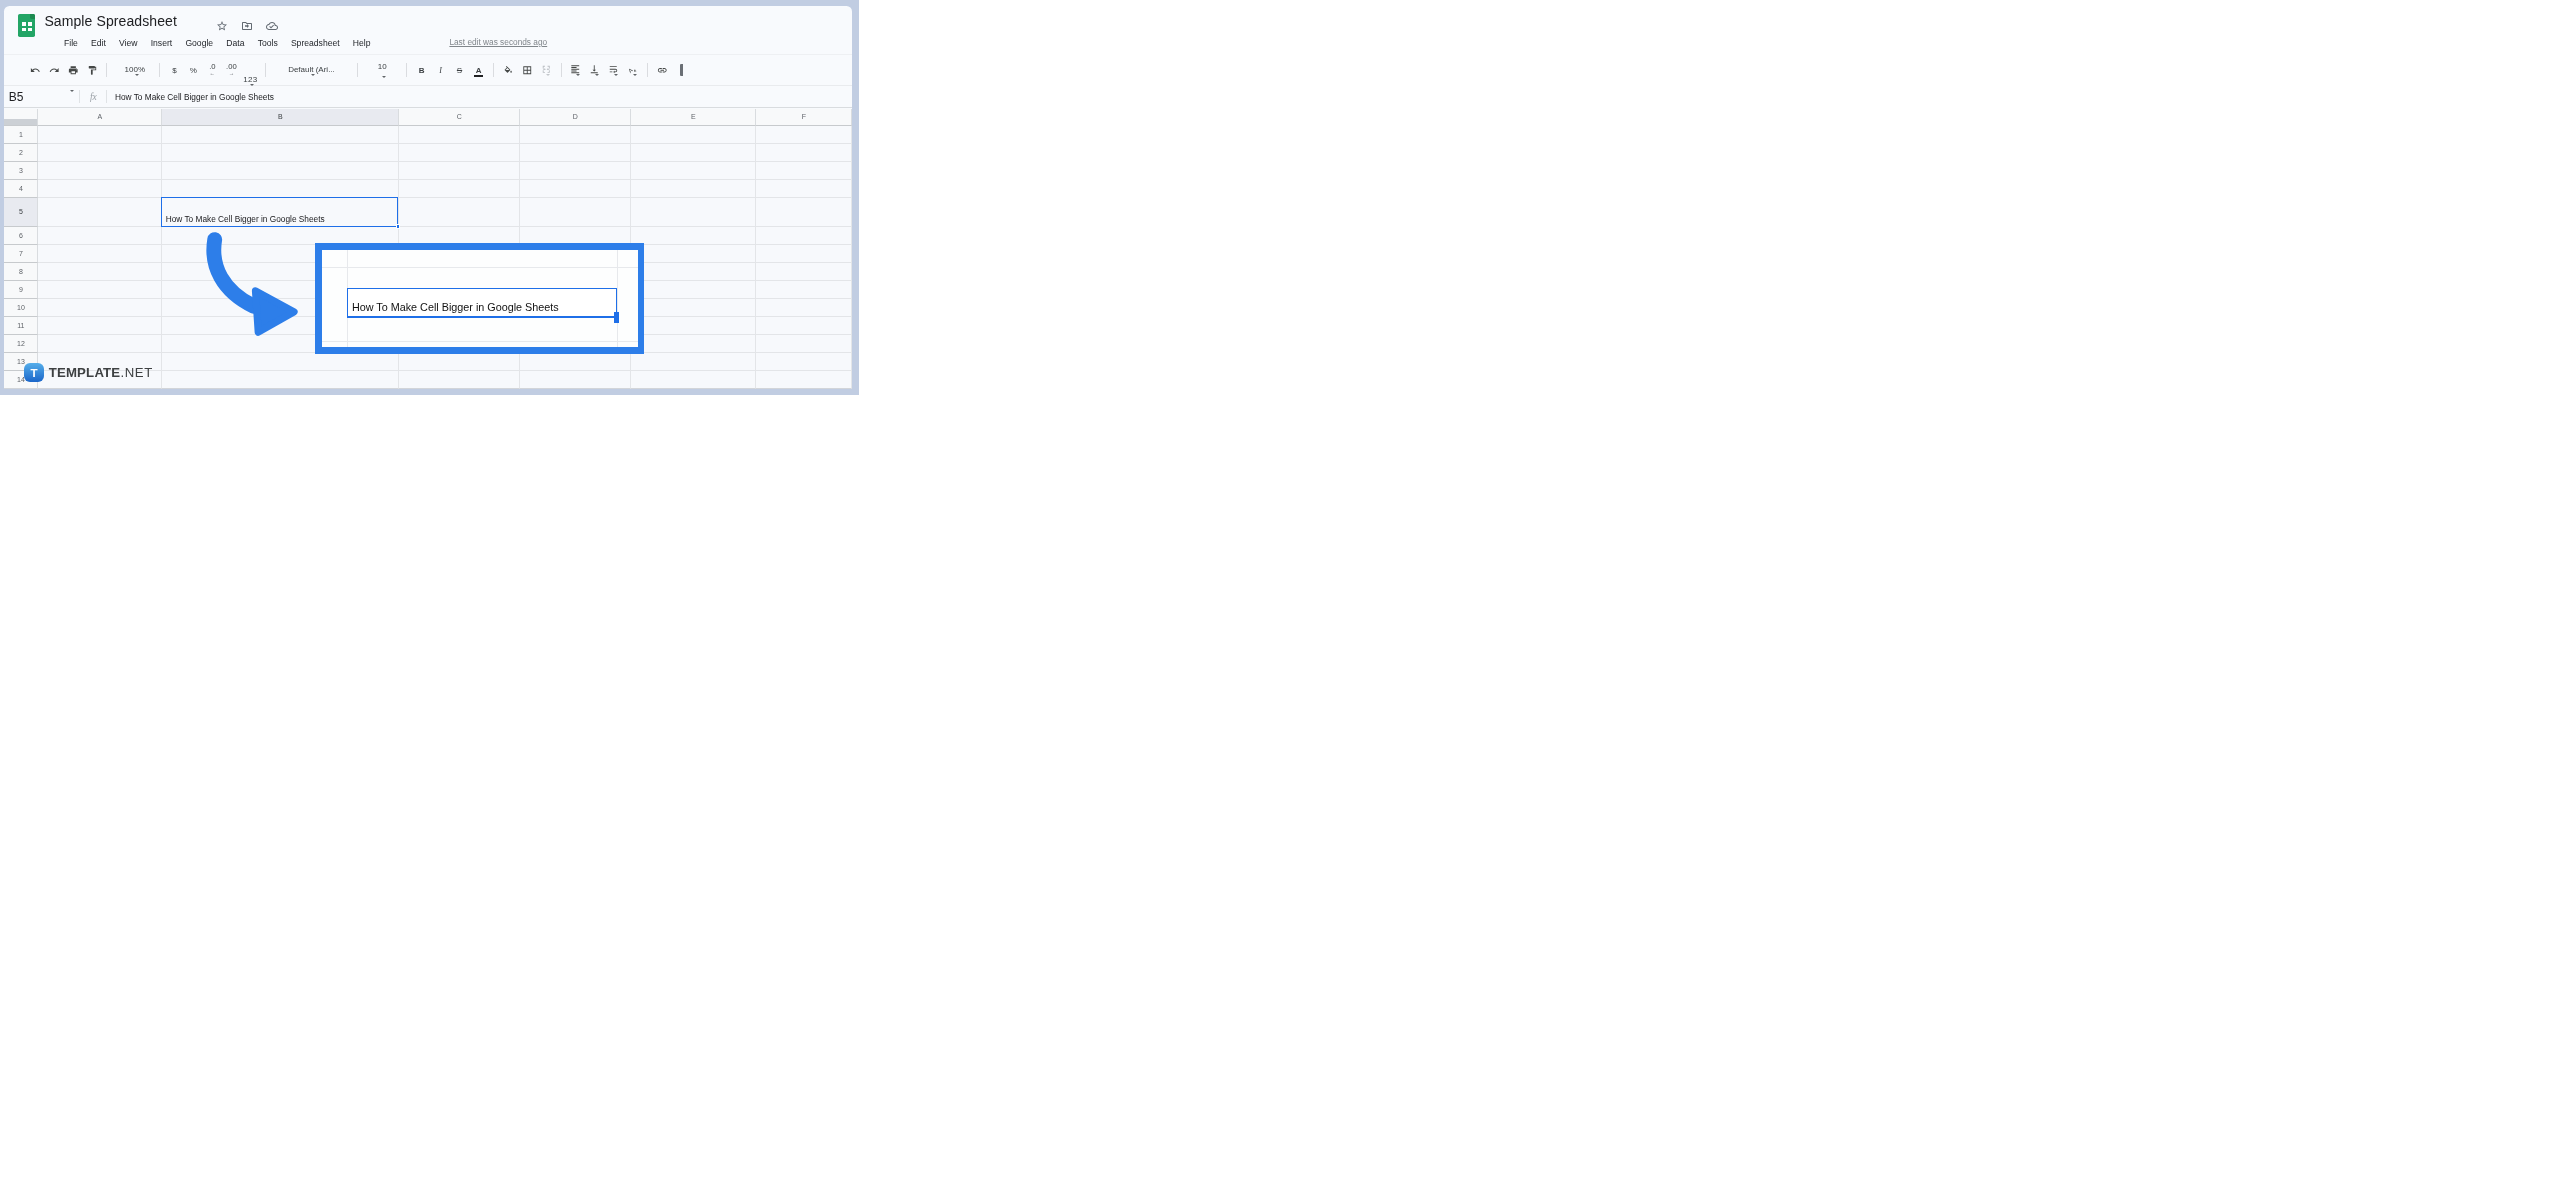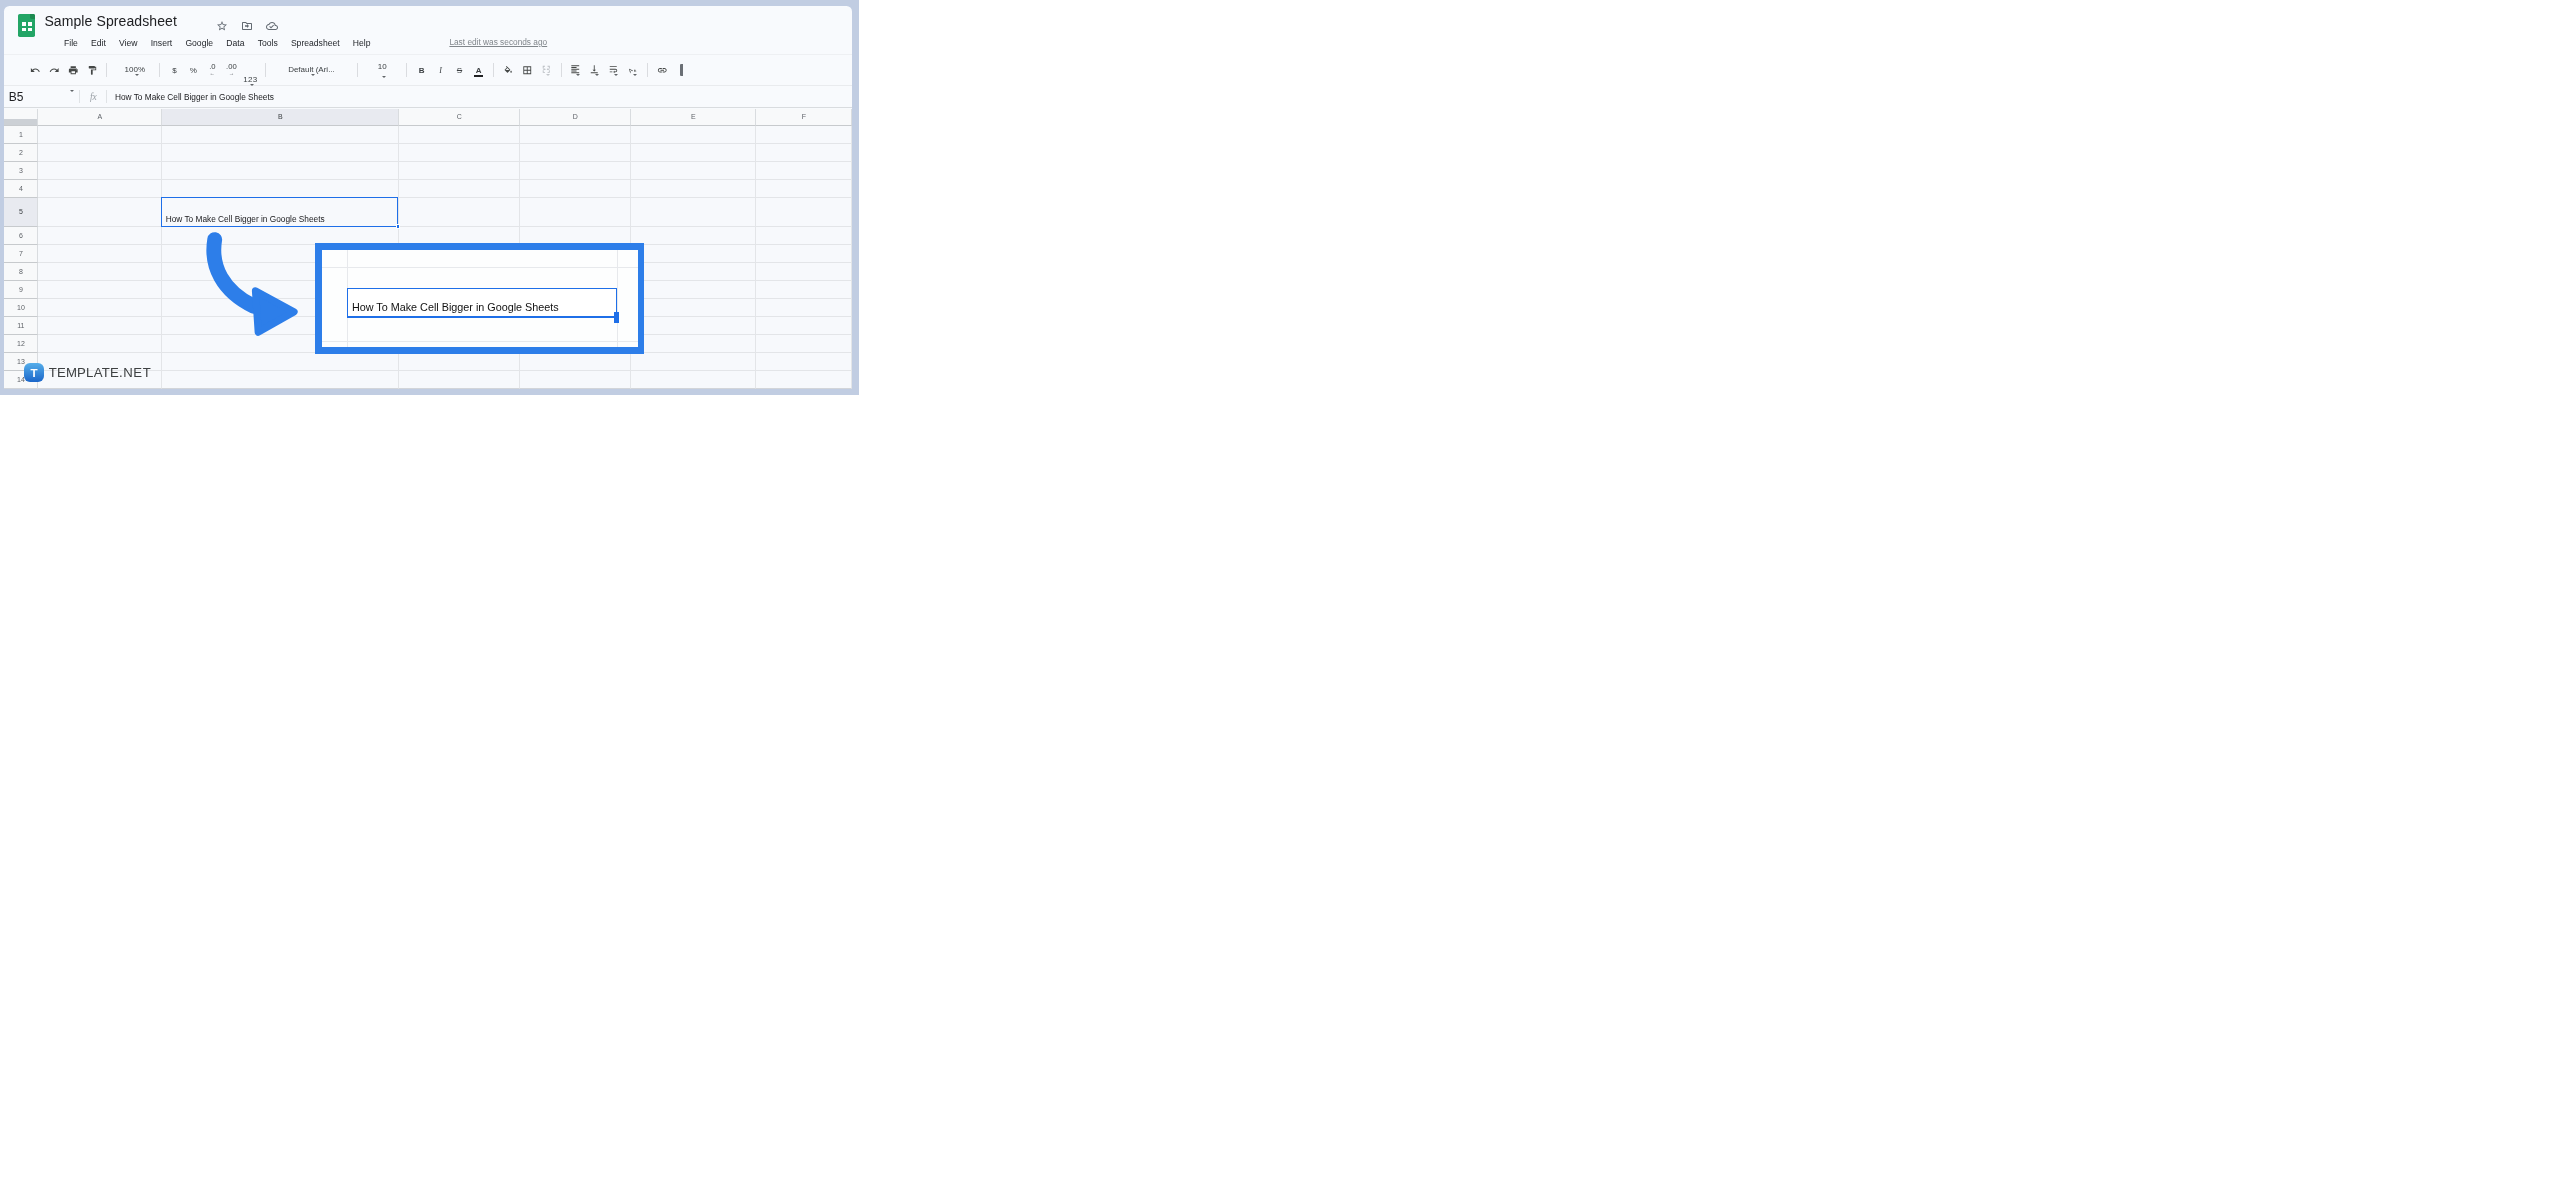--- a/index.html
+++ b/index.html
@@ -100,21 +100,21 @@
   .inset-cell{position:absolute;left:25px;top:38px;width:270px;height:30px;border:1.1px solid var(--sel);
       border-bottom-width:2.2px;background:#fff;display:flex;align-items:flex-end;}
   .inset-cell .celltext{font-size:10.8px;color:#111;padding:0 0 2.8px 3.9px;white-space:nowrap;}
   .inset-cell .handle{position:absolute;right:-3.3px;bottom:-7.2px;width:5px;height:10.5px;background:var(--sel);}
 
   
   .watermark{position:absolute;left:20px;top:254px;display:flex;align-items:center;z-index:6;}
   .wm-badge{width:19.3px;height:19.3px;border-radius:6px;background:linear-gradient(180deg,#55aeea,#1b66c9);
       display:flex;align-items:center;justify-content:center;color:#fff;font-size:11.6px;font-weight:700;}
   .wm-text{margin-left:5px;font-size:13.2px;color:#3e4142;letter-spacing:0.2px;display:flex;align-items:baseline;}
-  .wm-brand{font-weight:400;text-align:right;} .wm-suffix{font-weight:400;letter-spacing:0.6px;}
+  .wm-brand{font-weight:700;text-align:right;} .wm-suffix{font-weight:400;letter-spacing:0.6px;}
 </style>
 </head>
 <body>
 
 <div class="page">
   <div class="app">
 
     <div class="header">
       <div class="sheets-logo">
         <div class="fold"></div>

